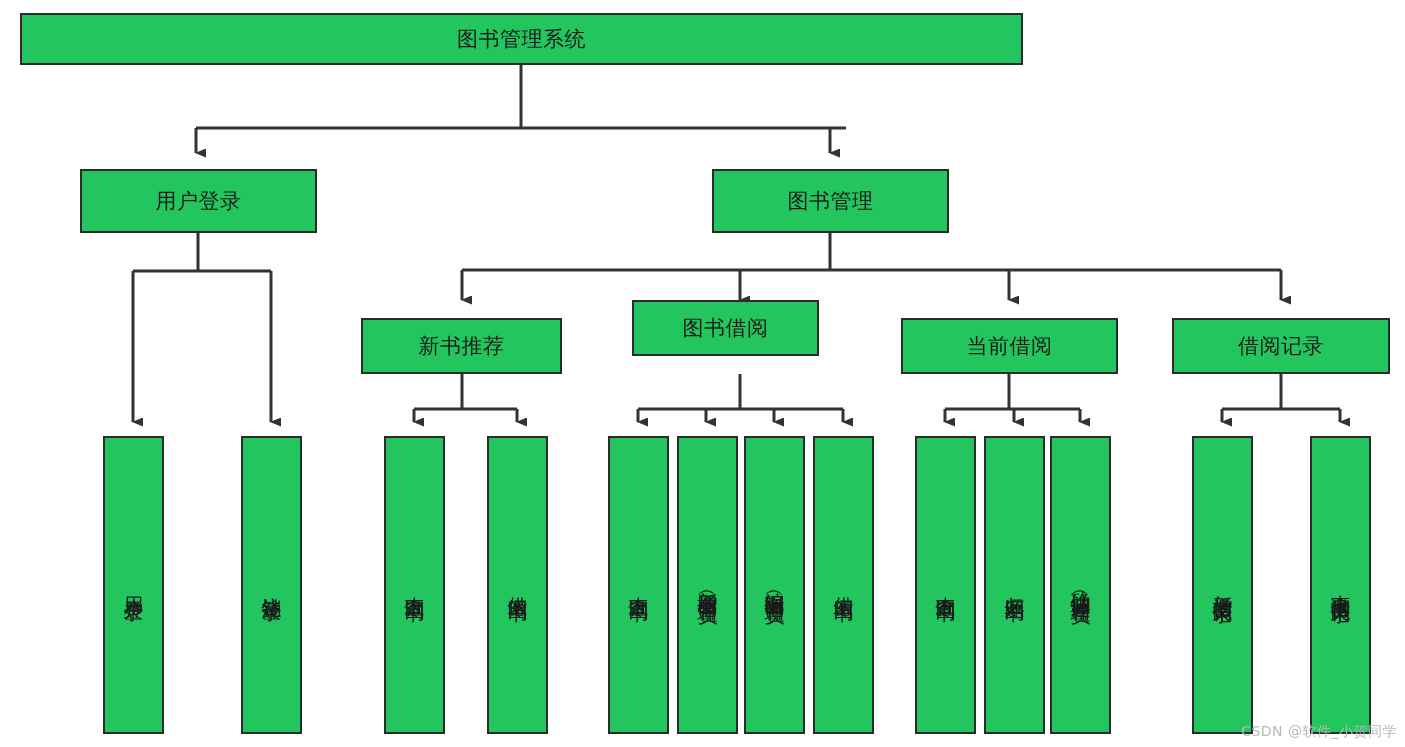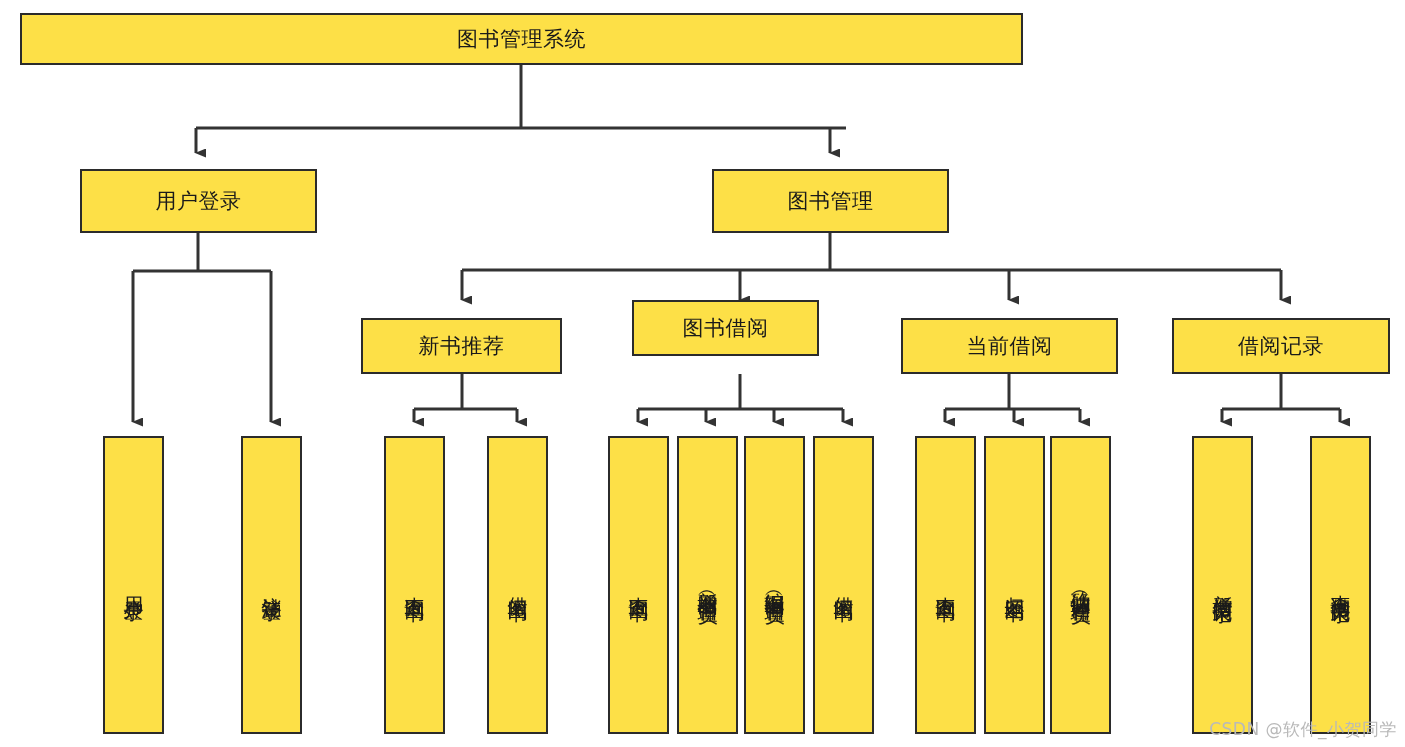--- a/index.html
+++ b/index.html
@@ -22,21 +22,21 @@
   svg#flow-svg {
     position: absolute;
     left: 0;
     top: 0;
     width: 1405px;
     height: 747px;
   }
   .node-box {
     position: absolute;
     box-sizing: border-box;
-    background: #fde047;
+    background: #22c55e;
     border: 2px solid #2b2b2b;
     display: flex;
     align-items: center;
     justify-content: center;
     color: #1a1a1a;
   }
   .node-box.horizontal {
     writing-mode: horizontal-tb;
     font-size: 21px;
     letter-spacing: 0.5px;
@@ -51,21 +51,21 @@
     line-height: 1.05;
   }
   .node-label {
     display: block;
     white-space: nowrap;
   }
   #watermark {
     position: absolute;
     right: 8px;
     bottom: 6px;
-    font-size: 17px;
+    font-size: 14px;
     color: #b9b9b9;
     letter-spacing: 0.5px;
     white-space: nowrap;
     pointer-events: none;
   }
 </style>
 </head>
 <body>
 
 <div id="diagram-root">

